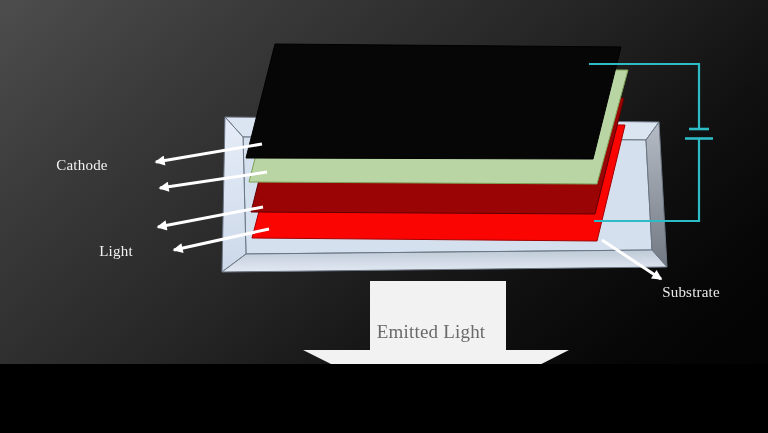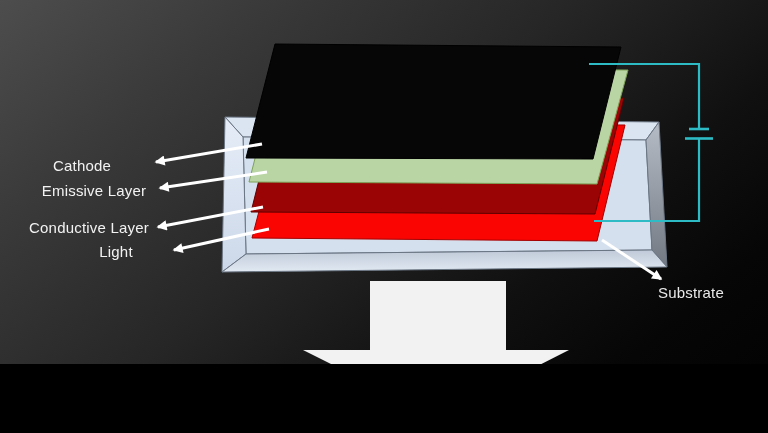--- a/index.html
+++ b/index.html
@@ -1,21 +1,21 @@
 <!DOCTYPE html>
 <html><head>
 <meta charset="utf-8">
 <style>
   html,body{margin:0;padding:0;background:#000;}
   .stage{
     position:relative;
     width:768px;height:364px;
     overflow:hidden;
     background:linear-gradient(140deg,#4d4d4d 0%,#3a3a3a 22%,#262626 48%,#101010 72%,#060606 88%,#030303 100%);
-    font-family:Liberation Sans, sans-serif;
+    font-family:Liberation Serif, serif;
   }
   .stage svg{position:absolute;left:0;top:0;}
   .lbl{
     position:absolute;
     transform:translate(-50%,-50%);
     white-space:nowrap;
     color:#f2f2f2;
     font-size:15px;
     line-height:1;
     letter-spacing:.2px;
@@ -82,17 +82,16 @@
       <line x1="267" y1="172" x2="160" y2="188" marker-end="url(#ah)"></line>
       <line x1="263" y1="207" x2="158" y2="227" marker-end="url(#ah)"></line>
       <line x1="269" y1="229" x2="174" y2="250" marker-end="url(#ah)"></line>
       <line x1="602" y1="240" x2="661" y2="279" marker-end="url(#ah)"></line>
     </g>
 
     <polygon points="370,281 506,281 506,350 569,350 437,417 303,350 370,350" fill="#f2f2f2"></polygon>
   </svg>
 
   <div class="lbl lbl-cathode">Cathode</div>
-  <div class="lbl lbl-emissive">Emissive Layer</div>
-  <div class="lbl lbl-conductive">Conductive Layer</div>
   <div class="lbl lbl-anode">Light</div>
   <div class="lbl lbl-substrate">Substrate</div>
+  <div class="lbl lbl-emitted">Emitted Light</div>
 </div>
 
 </body></html>

